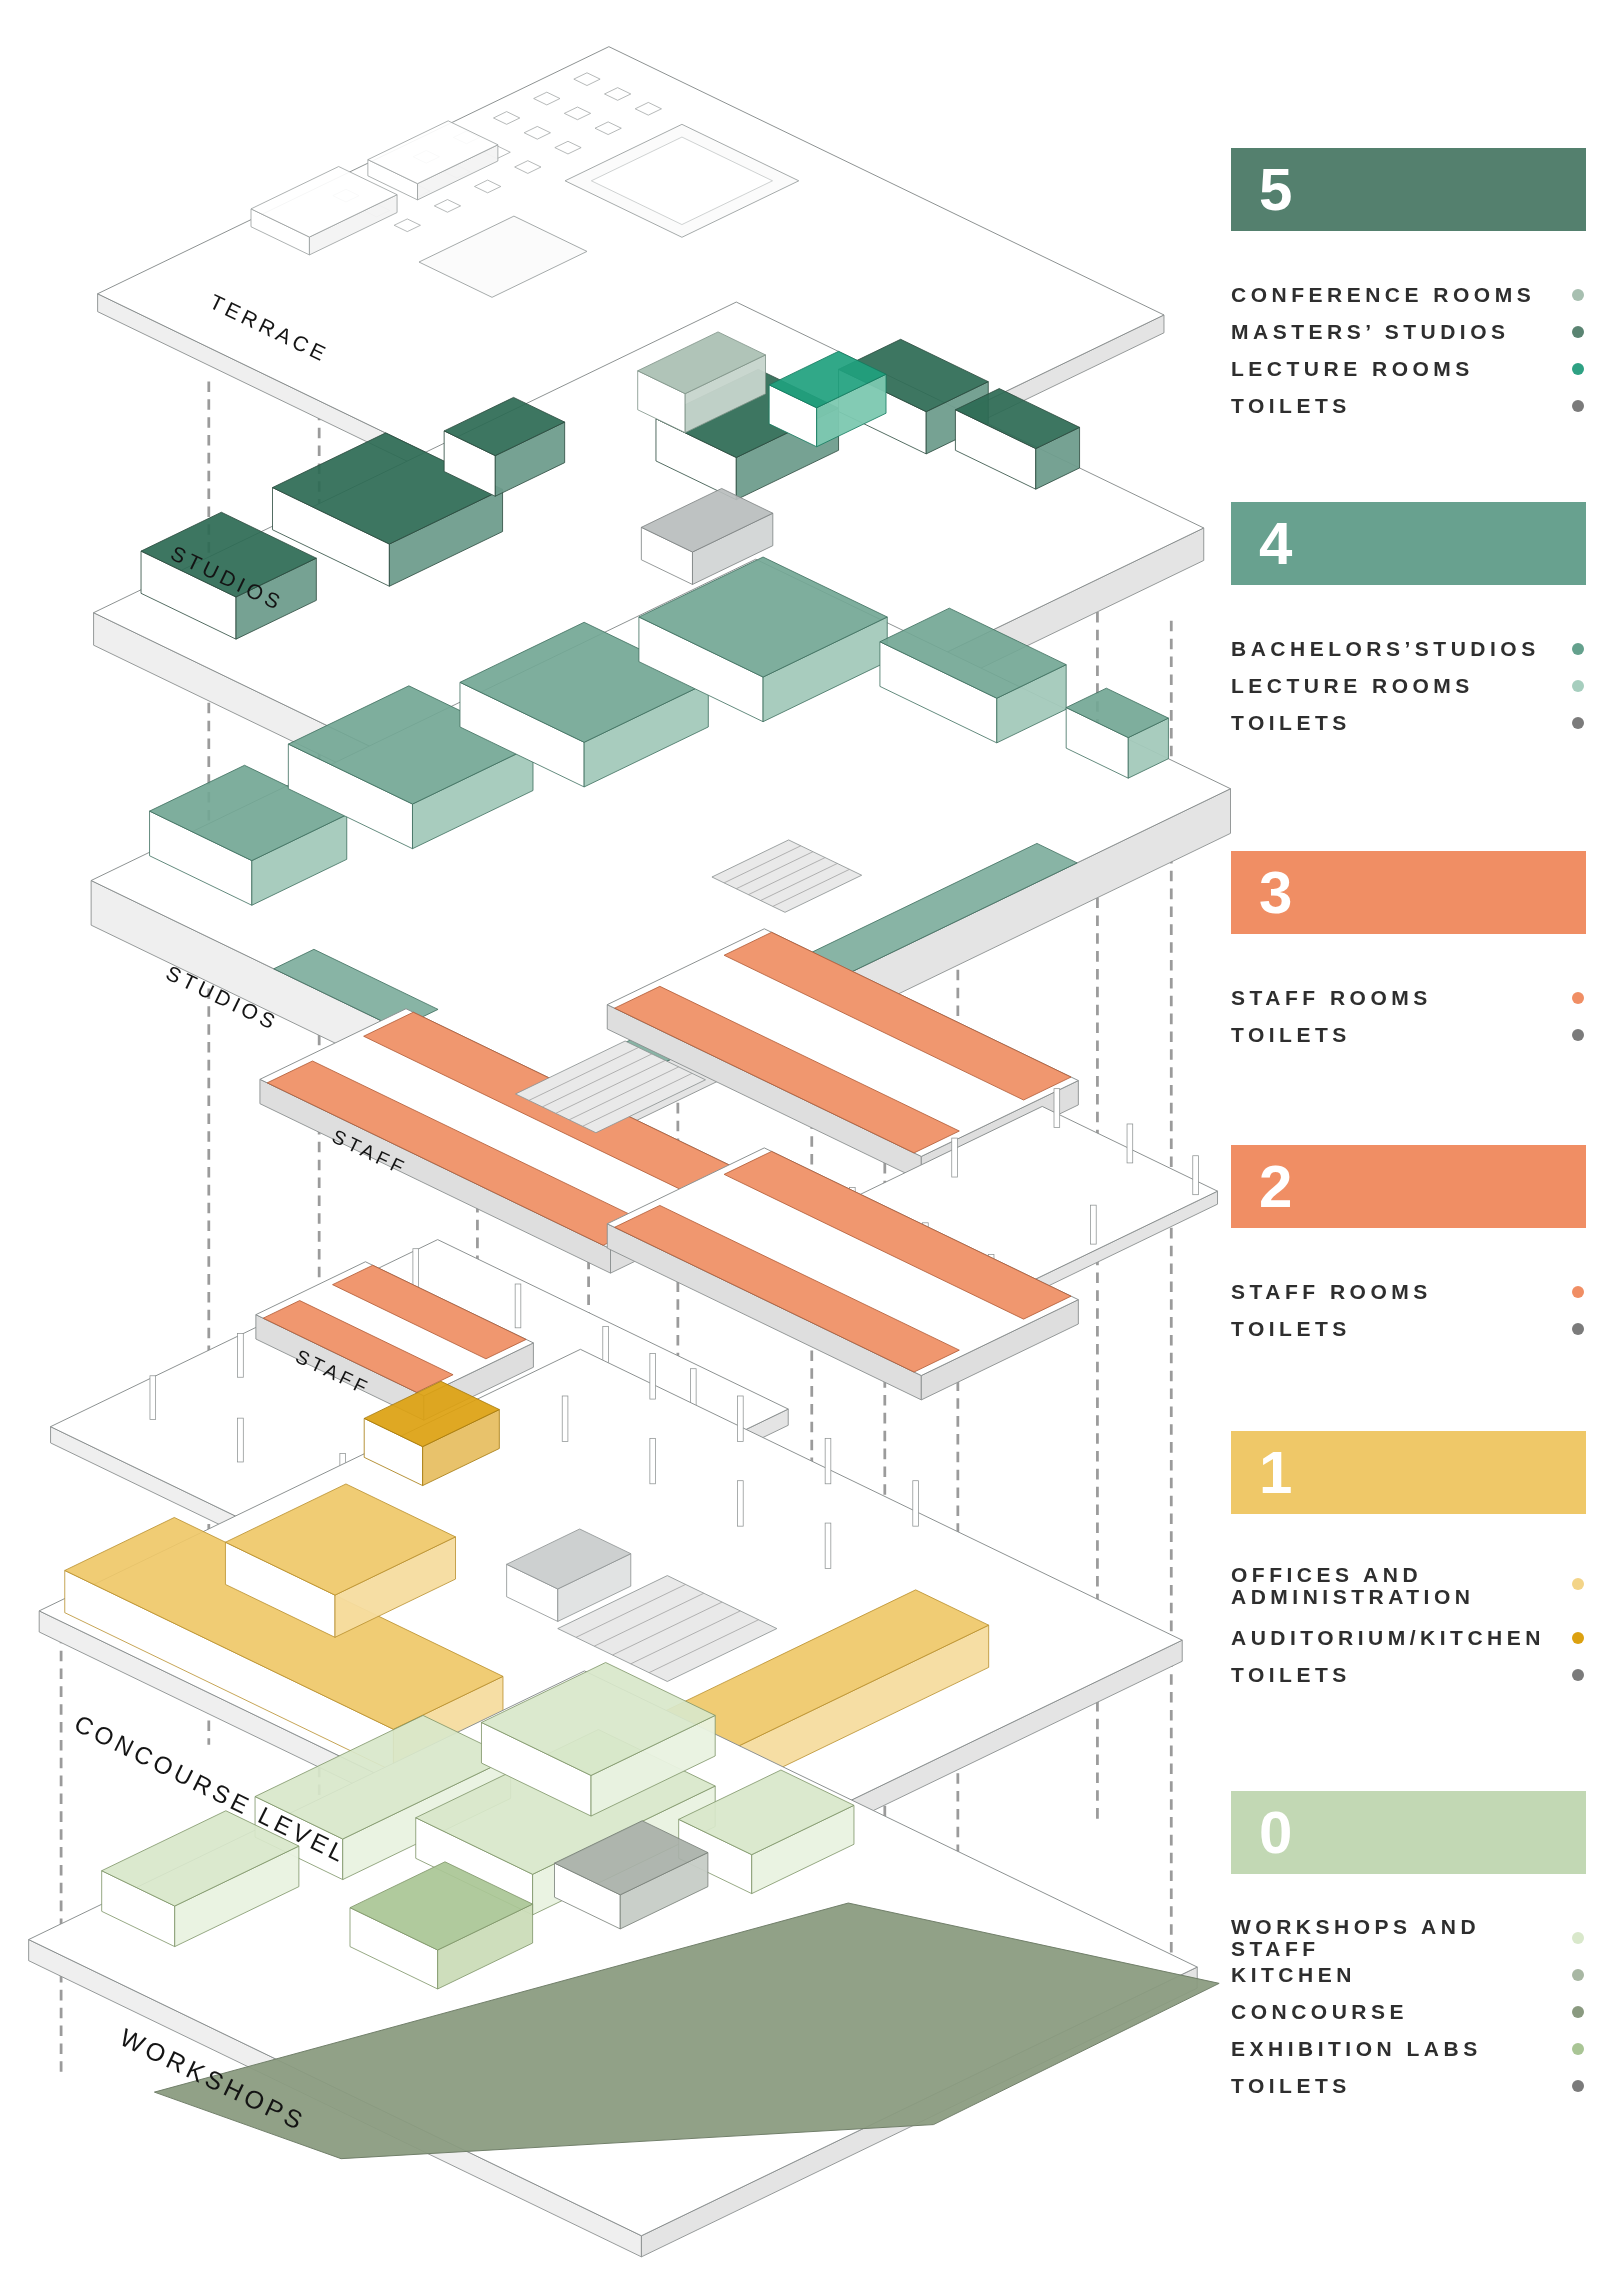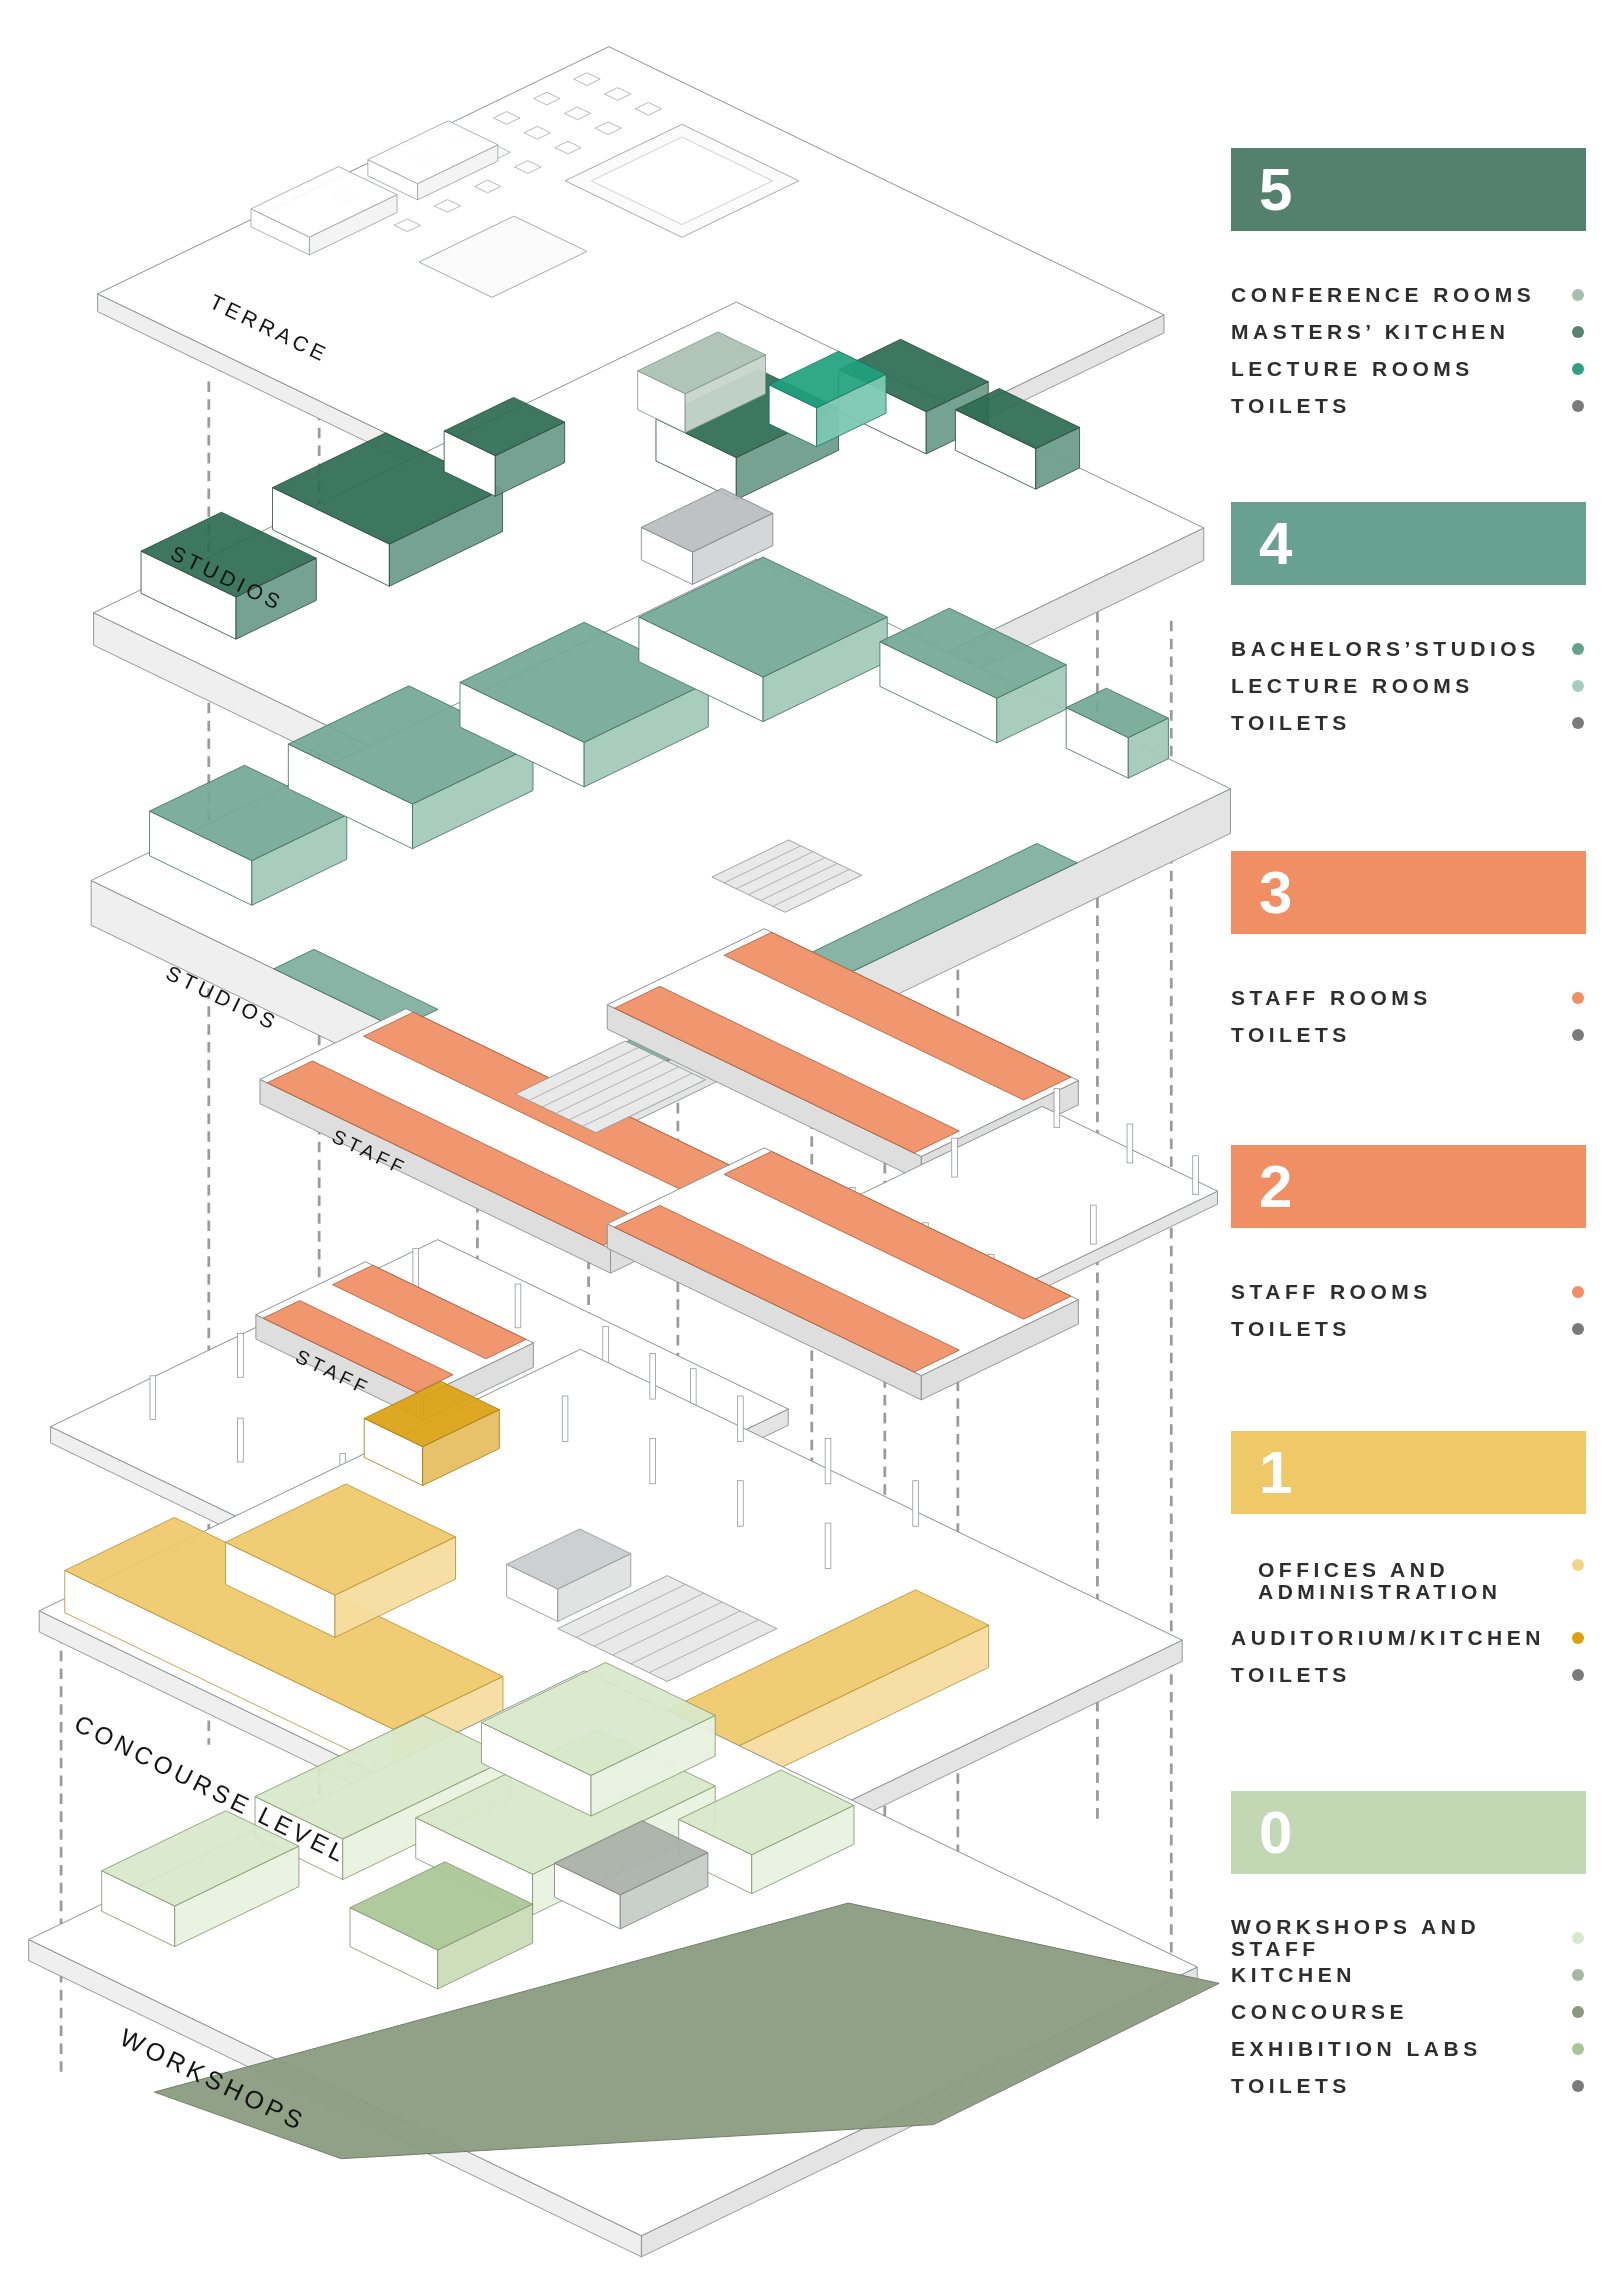--- a/index.html
+++ b/index.html
@@ -7,21 +7,21 @@
         font-family:"Liberation Sans", sans-serif;}
   #axo{position:absolute;left:0;top:0;}
   .flabel{fill:#141414;letter-spacing:5px;font-family:"Liberation Sans",sans-serif;}
   
   #legend{position:absolute;left:1231px;top:0;width:357px;}
   .legend-group{position:absolute;left:0;width:355px;}
   .legend-block{width:355px;height:83px;display:flex;align-items:center;}
   .legend-number{color:#ffffff;font-size:60px;font-weight:700;padding-left:28px;line-height:1;}
   .legend-items{margin-top:45px;font-weight:bold;}
   .legend-item{display:flex;align-items:center;height:37px;}
-  .legend-item.two-line{height:60px;align-items:flex-start;padding-bottom:6.5px;box-sizing:border-box;margin-left:27px;}
+  .legend-item.two-line{height:60px;align-items:center;padding-bottom:6.5px;box-sizing:border-box;}
   .legend-label{font-size:21px;letter-spacing:4.5px;color:#2e2e2e;line-height:22px;white-space:pre-line;}
   .legend-dot{width:12px;height:12px;border-radius:50%;margin-left:auto;margin-right:2.4px;flex-shrink:0;}
   .legend-item.two-line .legend-dot{margin-bottom:4px;}
 </style>
 </head>
 <body>
 
 <div id="page">
 
   <svg id="axo" width="1234" height="2295" viewBox="0 0 1520 2828">
@@ -266,21 +266,21 @@
       <div class="legend-group" style="top: 148px;">
         <div class="legend-block" style="background: rgb(84, 128, 110);">
           <span class="legend-number">5</span>
         </div>
         <div class="legend-items">
           <div class="legend-item">
             <span class="legend-label">CONFERENCE ROOMS</span>
             <span class="legend-dot" style="background: rgb(167, 191, 176);"></span>
           </div>
           <div class="legend-item">
-            <span class="legend-label">MASTERS’ KITCHEN</span>
+            <span class="legend-label">MASTERS’ STUDIOS</span>
             <span class="legend-dot" style="background: rgb(90, 132, 114);"></span>
           </div>
           <div class="legend-item">
             <span class="legend-label">LECTURE ROOMS</span>
             <span class="legend-dot" style="background: rgb(46, 161, 131);"></span>
           </div>
           <div class="legend-item">
             <span class="legend-label">TOILETS</span>
             <span class="legend-dot" style="background: rgb(123, 123, 123);"></span>
           </div>

